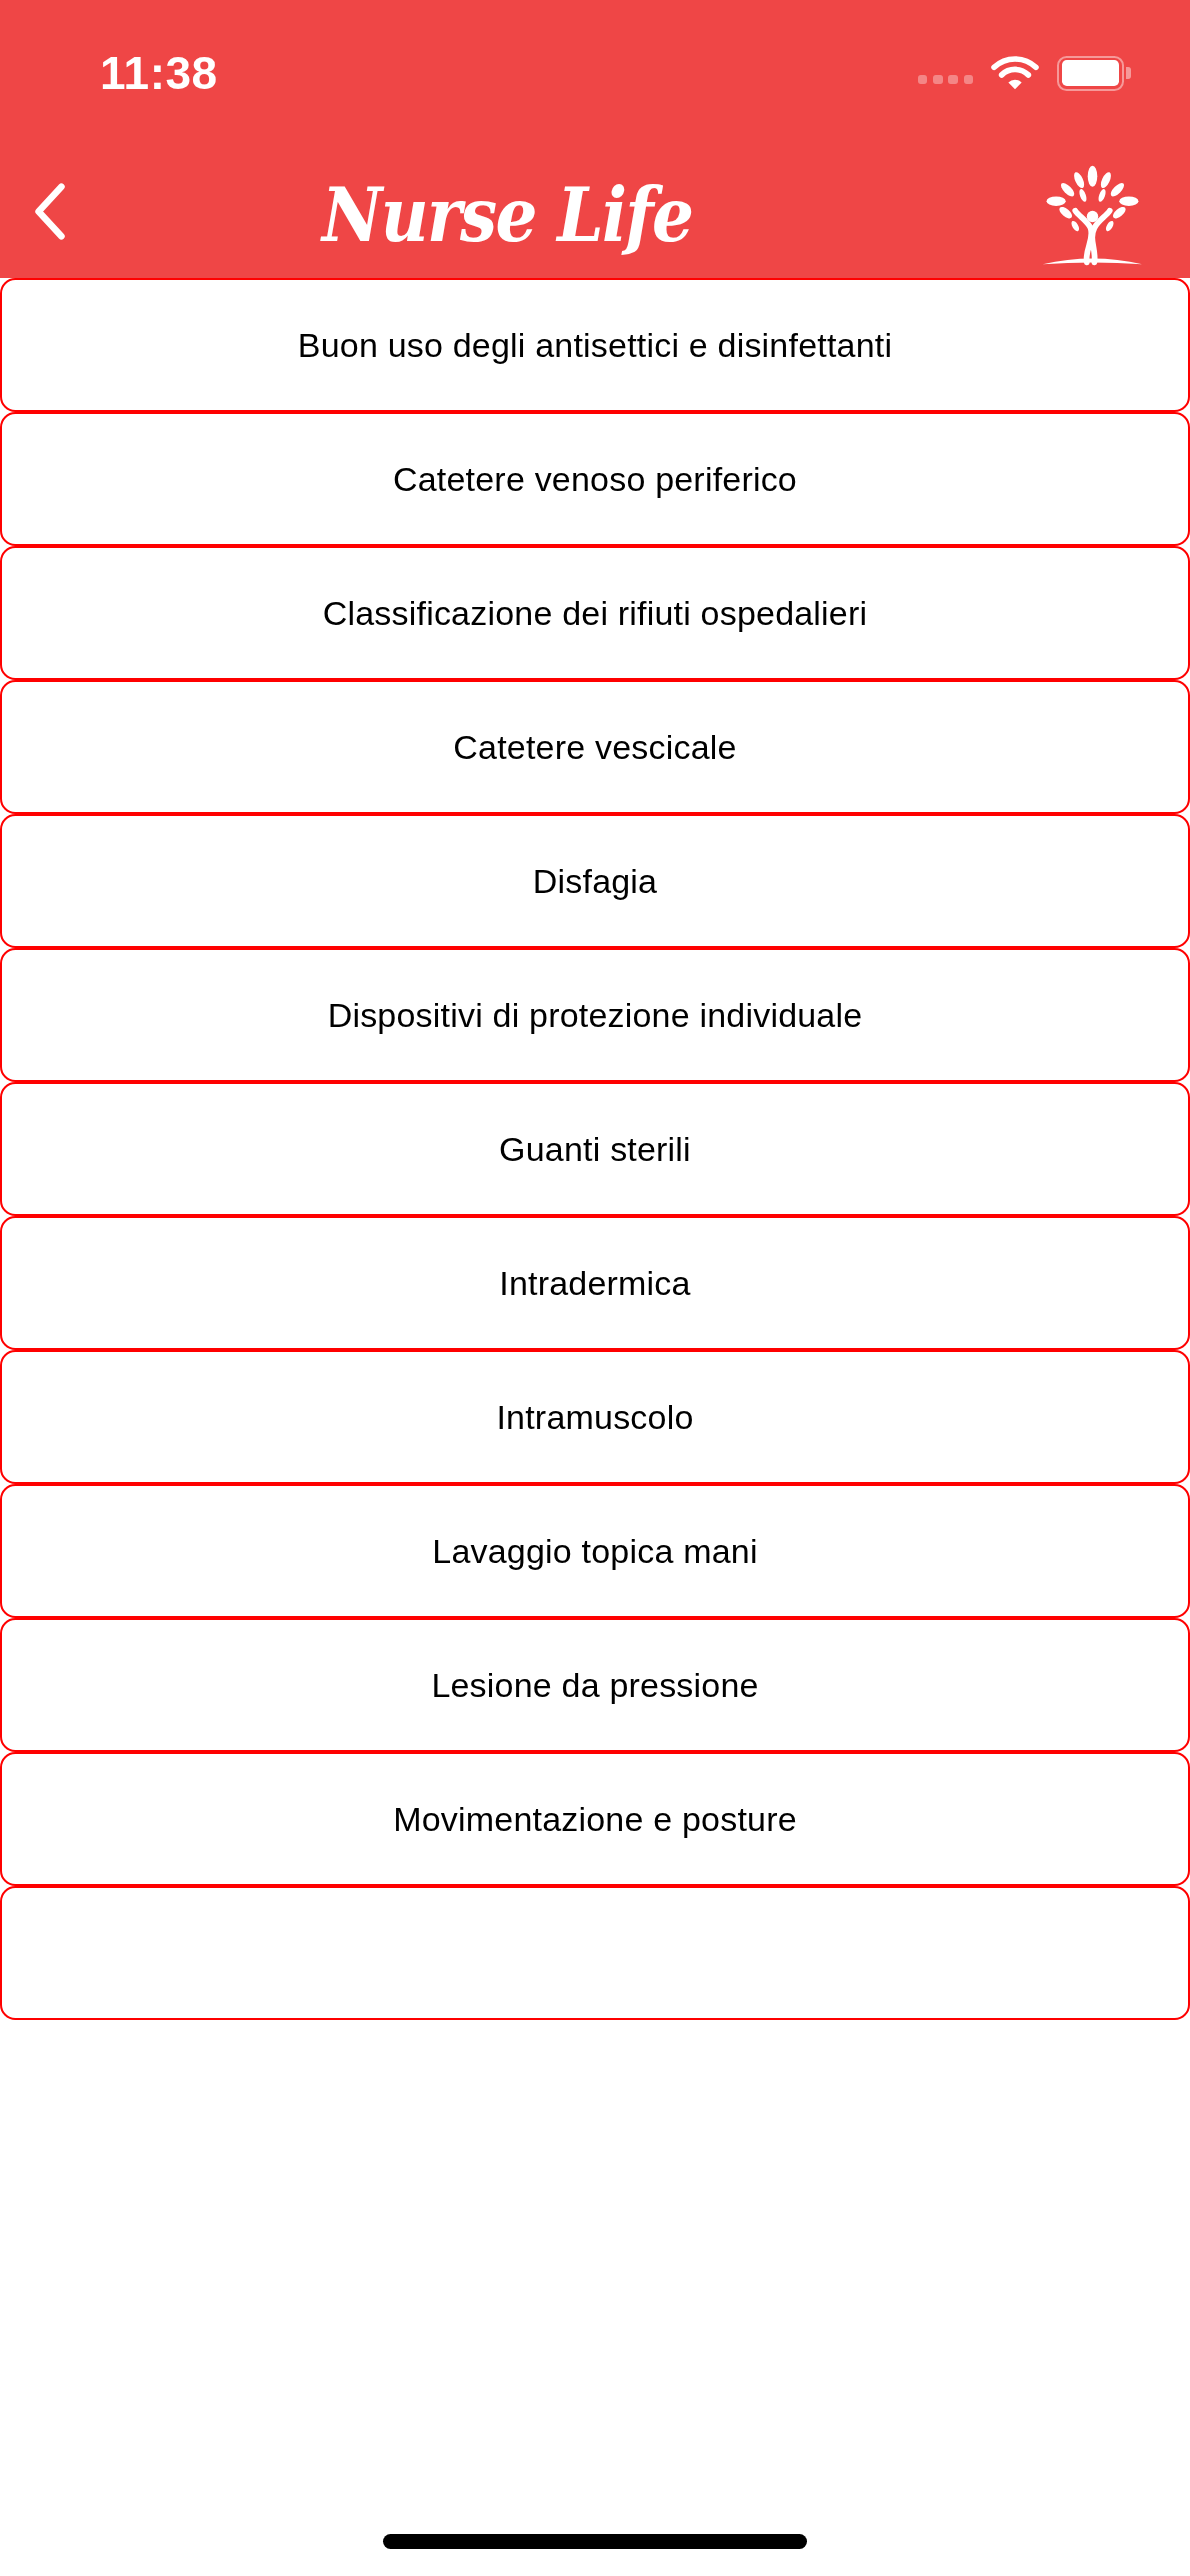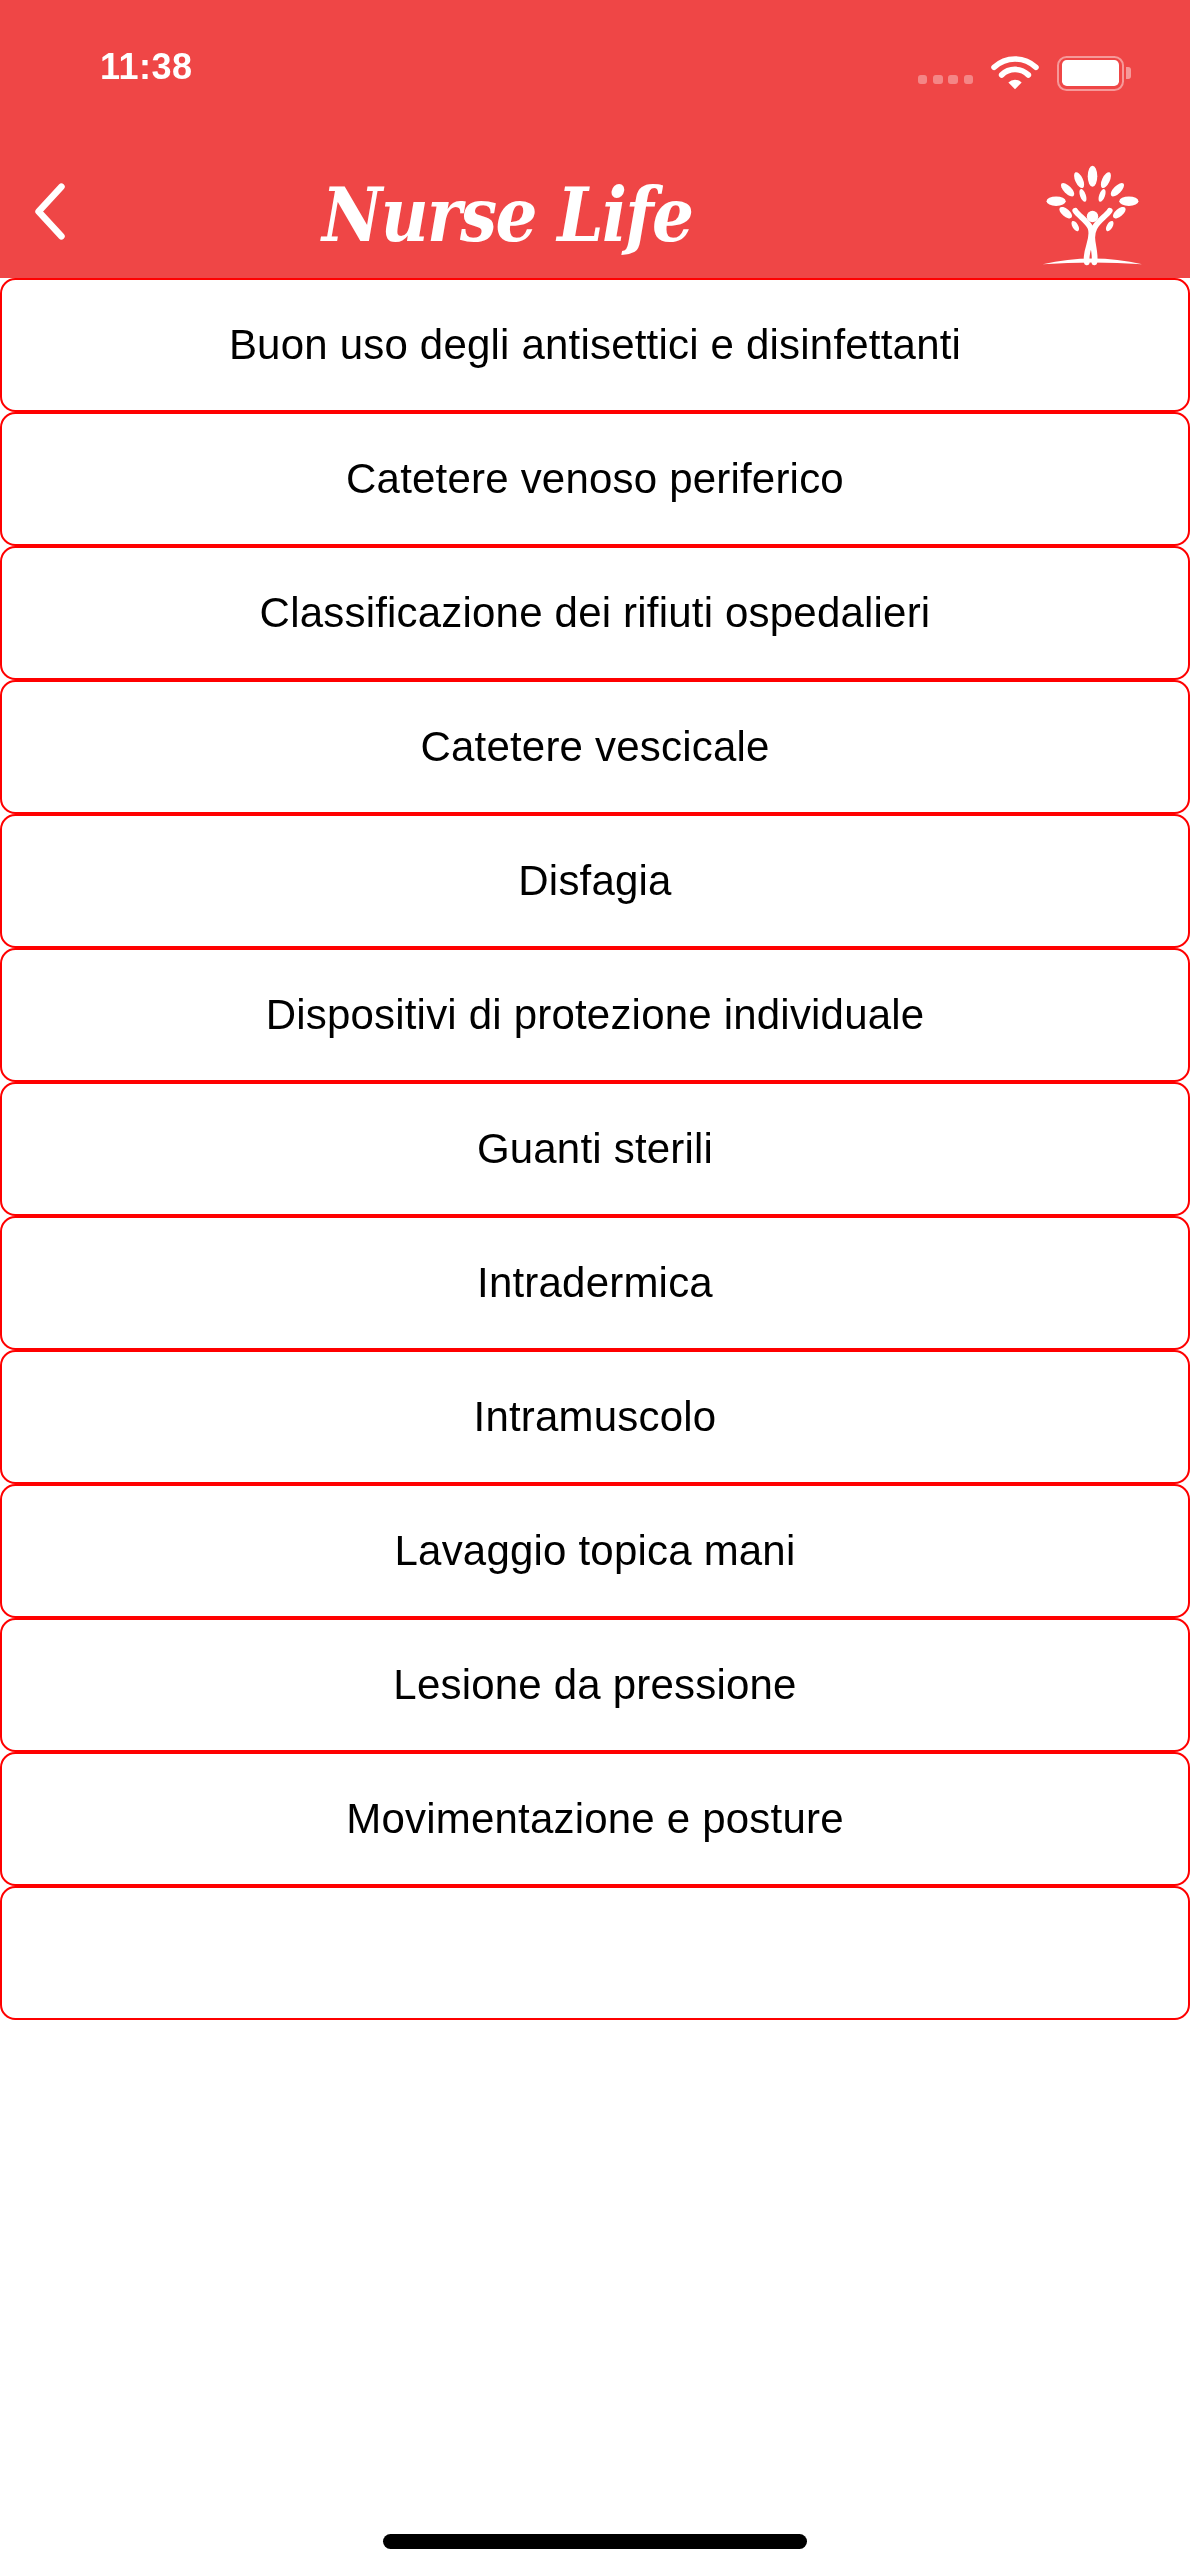--- a/index.html
+++ b/index.html
@@ -23,21 +23,21 @@
       left: 0; top: 0;
       width: 1190px;
       height: 278px;
       background: #EF4646;
       z-index: 2;
     }
     .status-time {
       position: absolute;
       left: 100px;
       top: 46px;
-      font-size: 36px;
+      font-size: 46px;
       font-weight: 600;
       color: #ffffff;
       letter-spacing: 0.5px;
     }
     .status-right {
       position: absolute;
       right: 59px;
       top: 54px;
       display: flex;
       align-items: center;
@@ -125,21 +125,21 @@
       width: 1190px;
       height: 134px;
       background: #ffffff;
       border: 2.9px solid #FF0000;
       border-radius: 15.3px;
       margin-bottom: 0;
       cursor: pointer;
     }
     .topic-button + .topic-button { margin-top: 0; }
     .topic-label {
-      font-size: 42px;
+      font-size: 34px;
       color: #000000;
       text-align: center;
       letter-spacing: 0.2px;
     }
     .home-indicator {
       position: absolute;
       left: 383px;
       top: 2534px;
       width: 424px;
       height: 15.3px;

